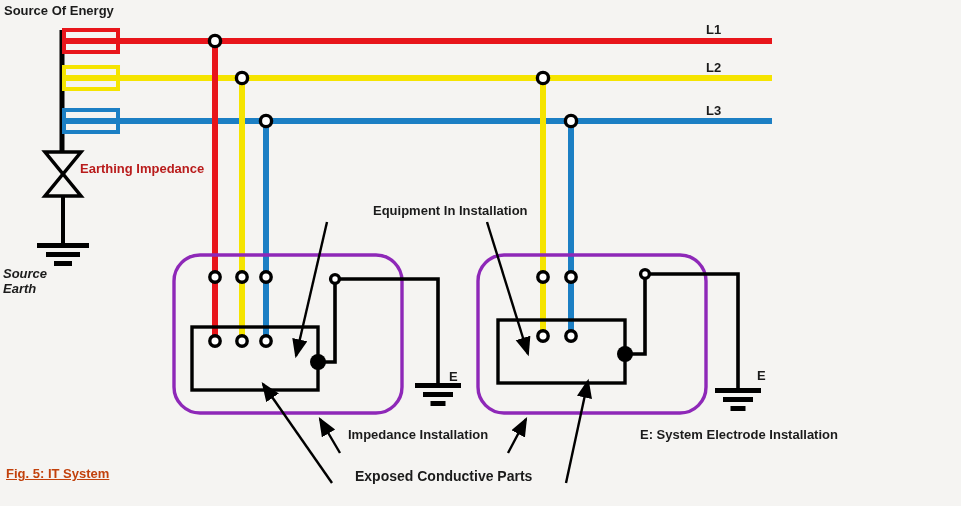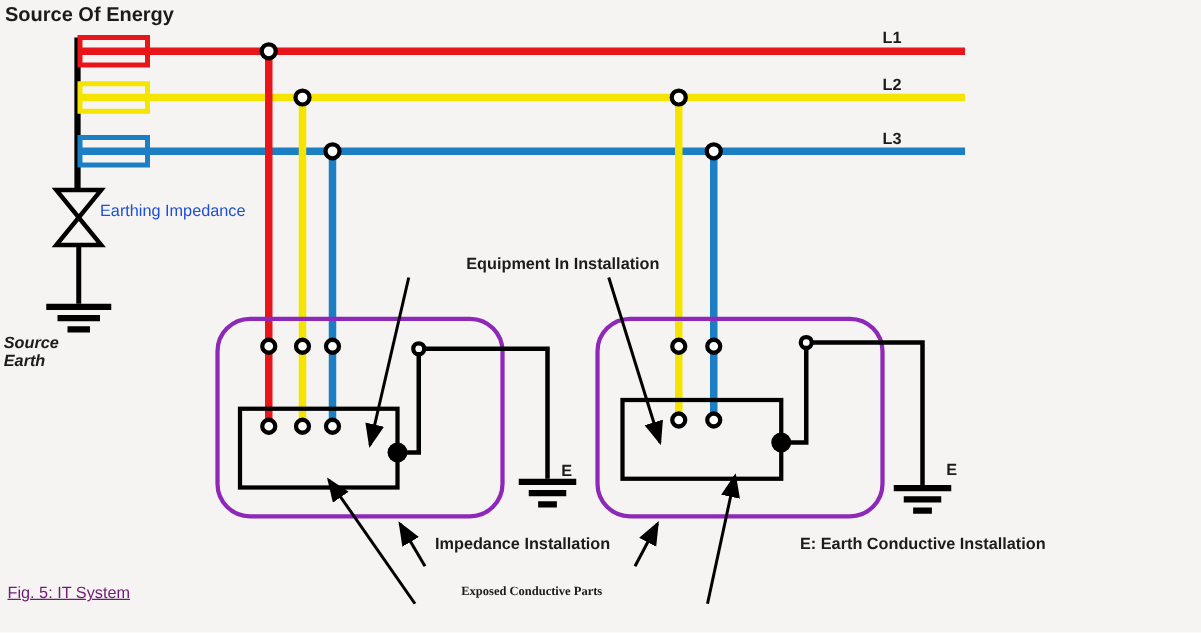--- a/index.html
+++ b/index.html
@@ -24,27 +24,27 @@
   }
   .lbl {
     position: absolute;
     font-family: "Liberation Sans", sans-serif;
     font-weight: bold;
     color: #1b1b1b;
     white-space: pre;
     line-height: 1.15;
   }
   .lbl-plain {
-    font-weight: normal;
-    color: #1d4ed8;
+    font-weight: bold;
+    color: #b91c1c;
   }
   .lbl-caption {
-    color: #701a75;
+    color: #c2410c;
     text-decoration: underline;
-    font-weight: normal;
+    font-weight: bold;
   }
 </style>
 </head>
 <body>
 
 <div id="canvas">
 
   <svg id="diagram" viewBox="0 0 961 506">
     <defs>
       <marker id="arrowhead" markerWidth="9" markerHeight="9" refX="7" refY="3.2" orient="auto">
@@ -157,22 +157,22 @@
         <path d="M340,453 L320,419" fill="none" stroke="#000000" stroke-width="2.4" marker-end="url(#arrowhead)"></path>
         <path d="M508,453 L526,419" fill="none" stroke="#000000" stroke-width="2.4" marker-end="url(#arrowhead)"></path>
         <path d="M332,483 L263,384" fill="none" stroke="#000000" stroke-width="2.4" marker-end="url(#arrowhead)"></path>
         <path d="M566,483 L588,381" fill="none" stroke="#000000" stroke-width="2.4" marker-end="url(#arrowhead)"></path>
       </g>
   </svg>
 
   <div id="overlay-labels">
       <div class="lbl" style="left: 337px; top: 204px; font-size: 13px; padding-left: 36px;">Equipment In Installation</div>
       <div class="lbl" style="left: 348px; top: 428px; font-size: 13px;">Impedance Installation</div>
-      <div class="lbl" style="left: 369px; top: 468px; font-size: 10px; font-family: Liberation Serif, serif;">Exposed Conductive Parts</div>
-      <div class="lbl" style="left: 640px; top: 428px; font-size: 13px;">E: Earth Conductive Installation</div>
-      <div class="lbl" style="left: 4px; top: 4px; font-size: 16px;">Source Of Energy</div>
+      <div class="lbl" style="left: 355px; top: 468px; font-size: 14px;">Exposed Conductive Parts</div>
+      <div class="lbl" style="left: 640px; top: 428px; font-size: 13px;">E: System Electrode Installation</div>
+      <div class="lbl" style="left: 4px; top: 4px; font-size: 13px;">Source Of Energy</div>
       <div class="lbl lbl-plain" style="left: 80px; top: 162px; font-size: 13px;">Earthing Impedance</div>
       <div class="lbl" style="left: 3px; top: 267px; font-size: 13px; font-style: italic;">Source
 Earth</div>
       <div class="lbl lbl-caption" style="left: 6px; top: 467px; font-size: 13px;">Fig. 5: IT System</div>
     </div>
 
 </div>
 
 </body></html>

